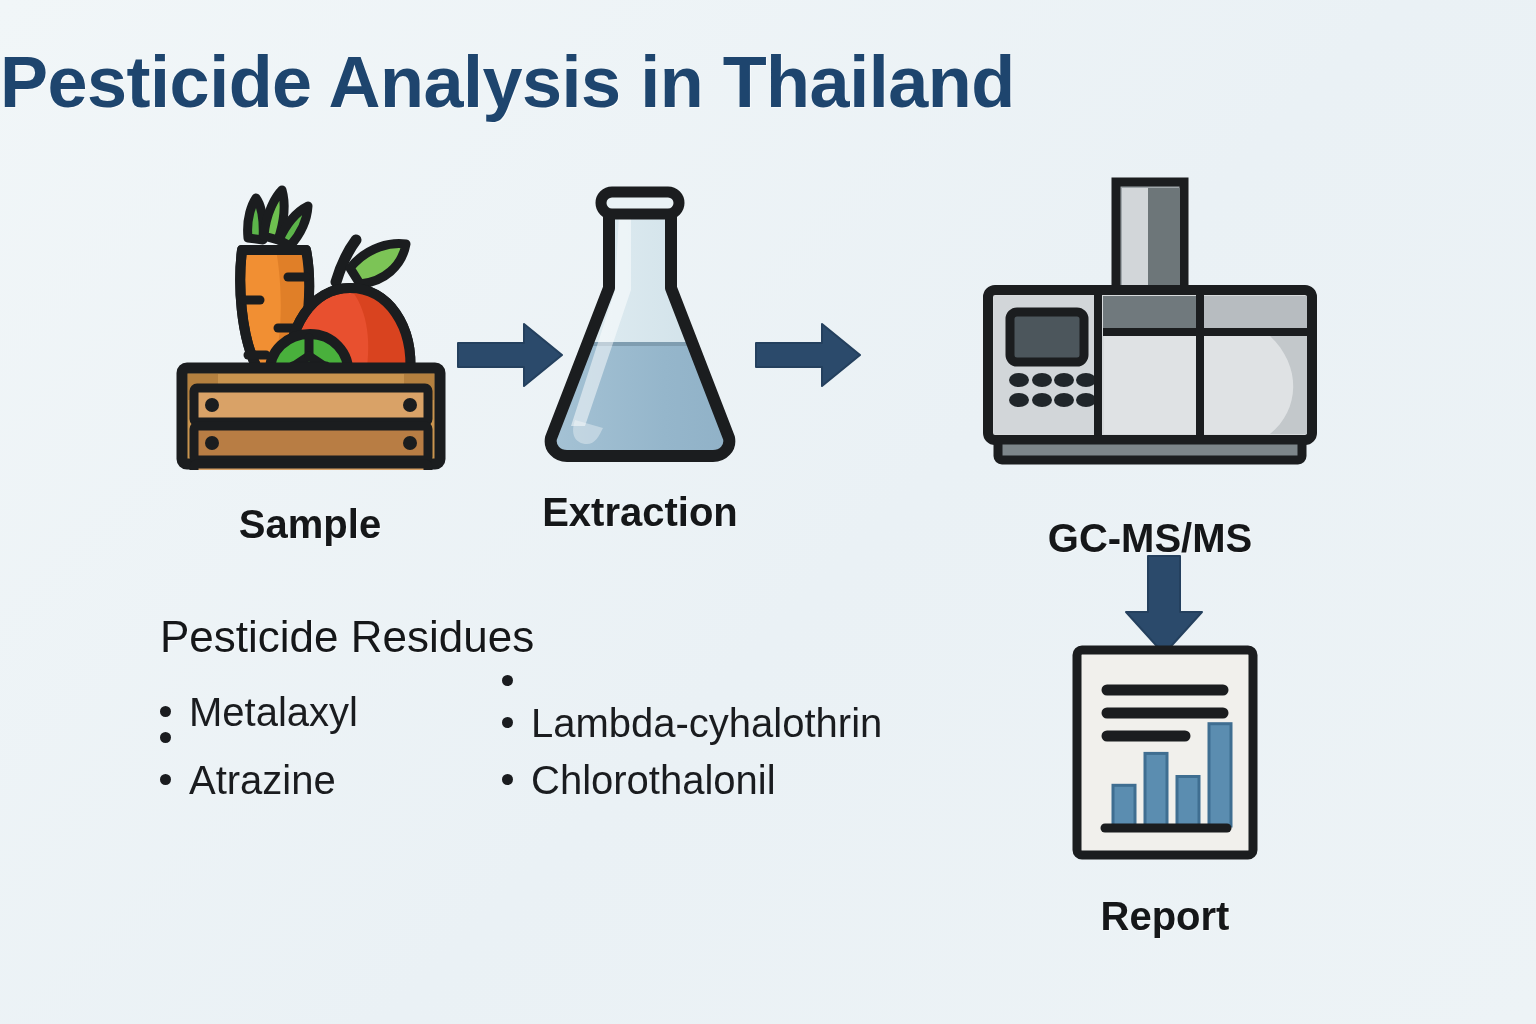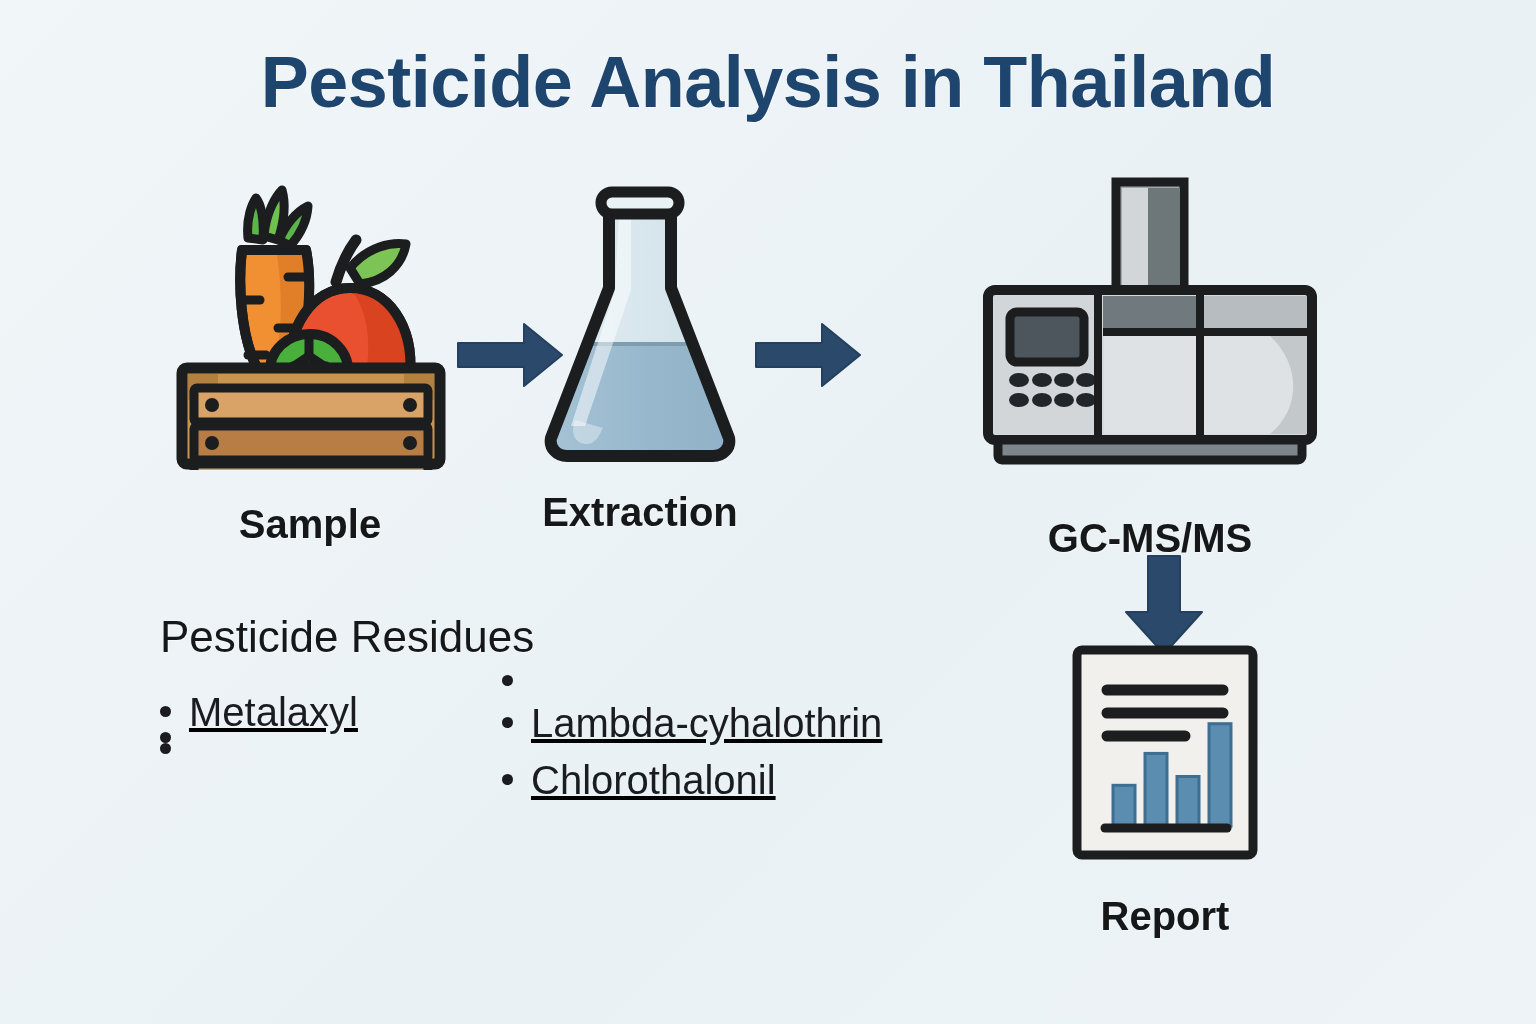--- a/index.html
+++ b/index.html
@@ -20,21 +20,21 @@
     height: 1024px;
     background: linear-gradient(135deg, #f1f6f8 0%, #eaf1f5 55%, #edf3f6 100%);
   }
 
   
   .title {
     position: absolute;
     left: 0;
     top: 46px;
     width: 1536px;
-    text-align: center;
+    text-align: left;
     font-size: 72px;
     font-weight: bold;
     color: #1e456e;
     letter-spacing: -0.5px;
     line-height: 1.0;
     text-shadow: 1px 1px 0 rgba(255,255,255,0.55);
   }
 
   
   .flow {
@@ -94,21 +94,20 @@
   .residues-heading {
     font-size: 44px;
     font-weight: normal;
     color: #151719;
     margin: 0 0 22px 0;
     text-shadow: 1px 1px 0 rgba(255,255,255,0.5);
   }
   .residues-cols {
     display: flex;
     gap: 12px;
-    text-decoration: underline;
   }
   .residues-col {
     list-style: none;
     margin: 0;
     padding: 0;
   }
   .res-col-left  { width: 330px; }
   .res-col-right { width: 480px; }
   .residue-item {
     display: flex;
@@ -312,20 +311,21 @@
       <ul class="residues-col res-col-left">
         <li class="residue-item">
           <span class="residue-bullet"></span>
           <span>Metalaxyl</span>
         </li>
         <li class="residue-item">
           <span class="residue-bullet"></span>
         </li>
         <li class="residue-item">
           <span class="residue-bullet"></span>
+          <span>Atrazine</span>
         </li>
       </ul>
       <ul class="residues-col res-col-right">
         <li class="residue-item">
           <span class="residue-bullet"></span>
         </li>
         <li class="residue-item">
           <span class="residue-bullet"></span>
           <span>Lambda-cyhalothrin</span>
         </li>

